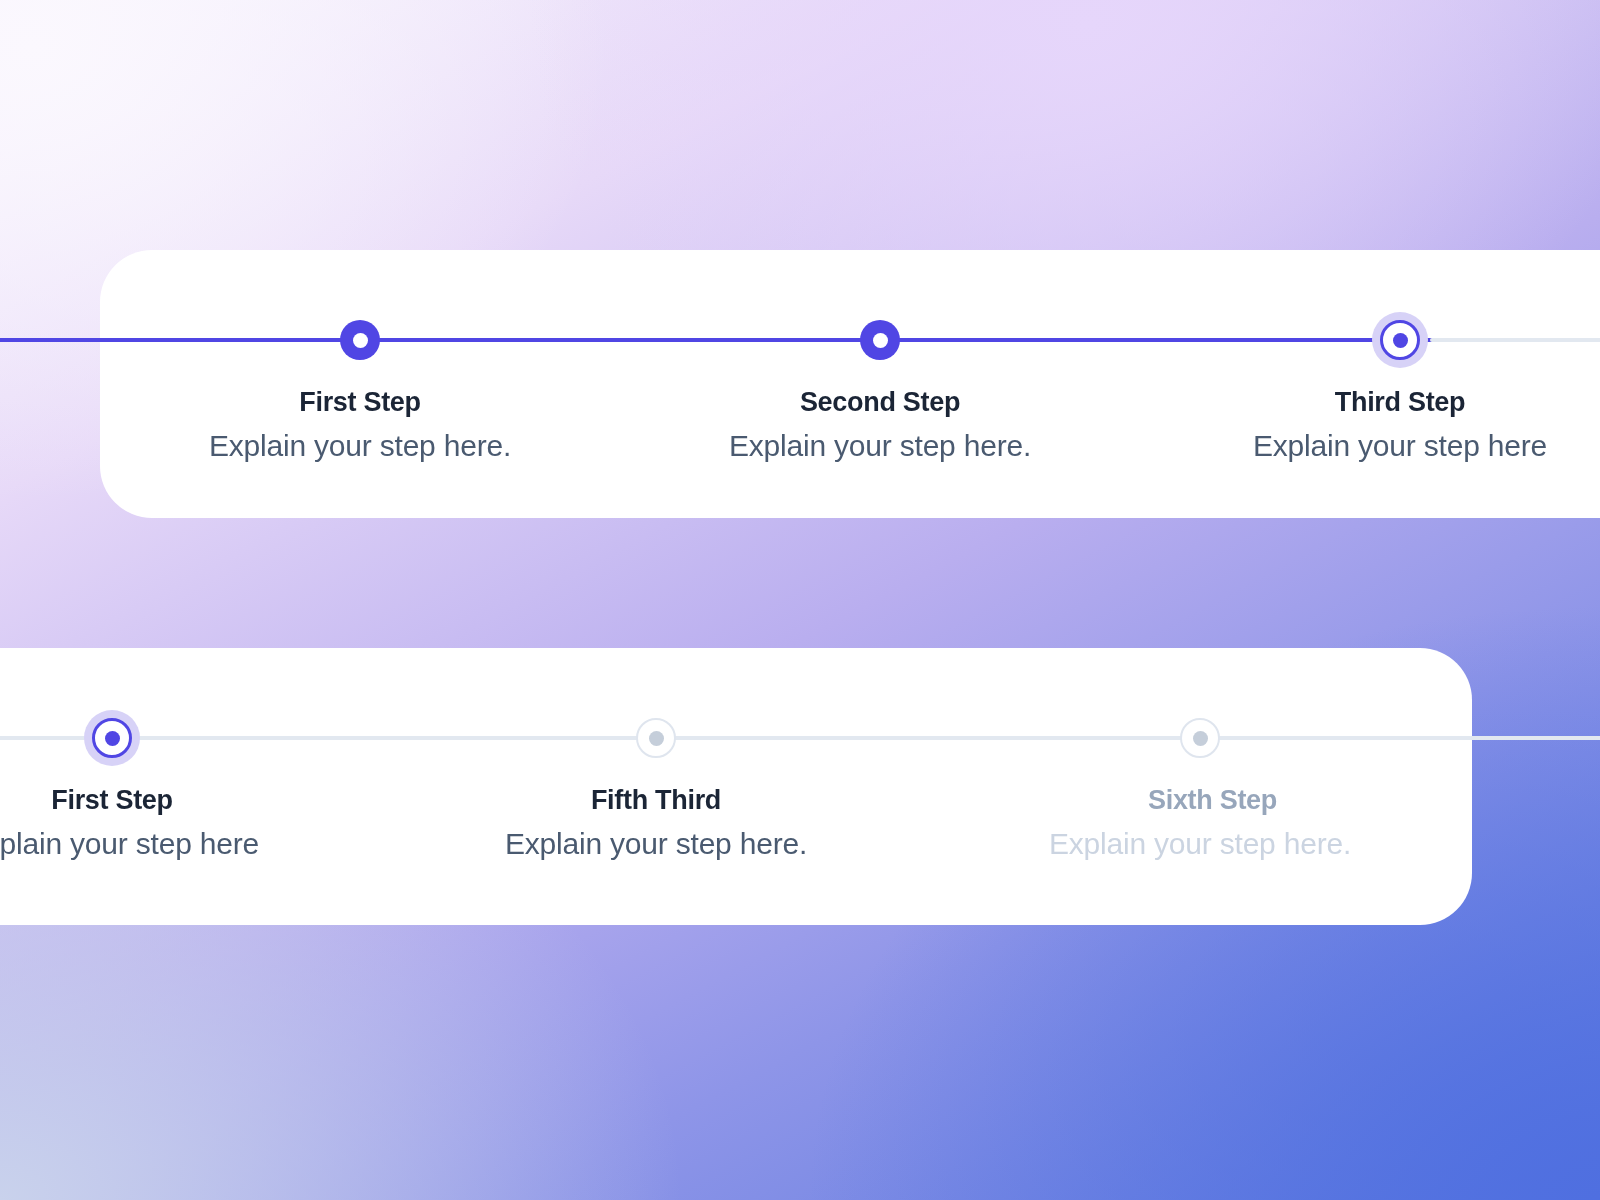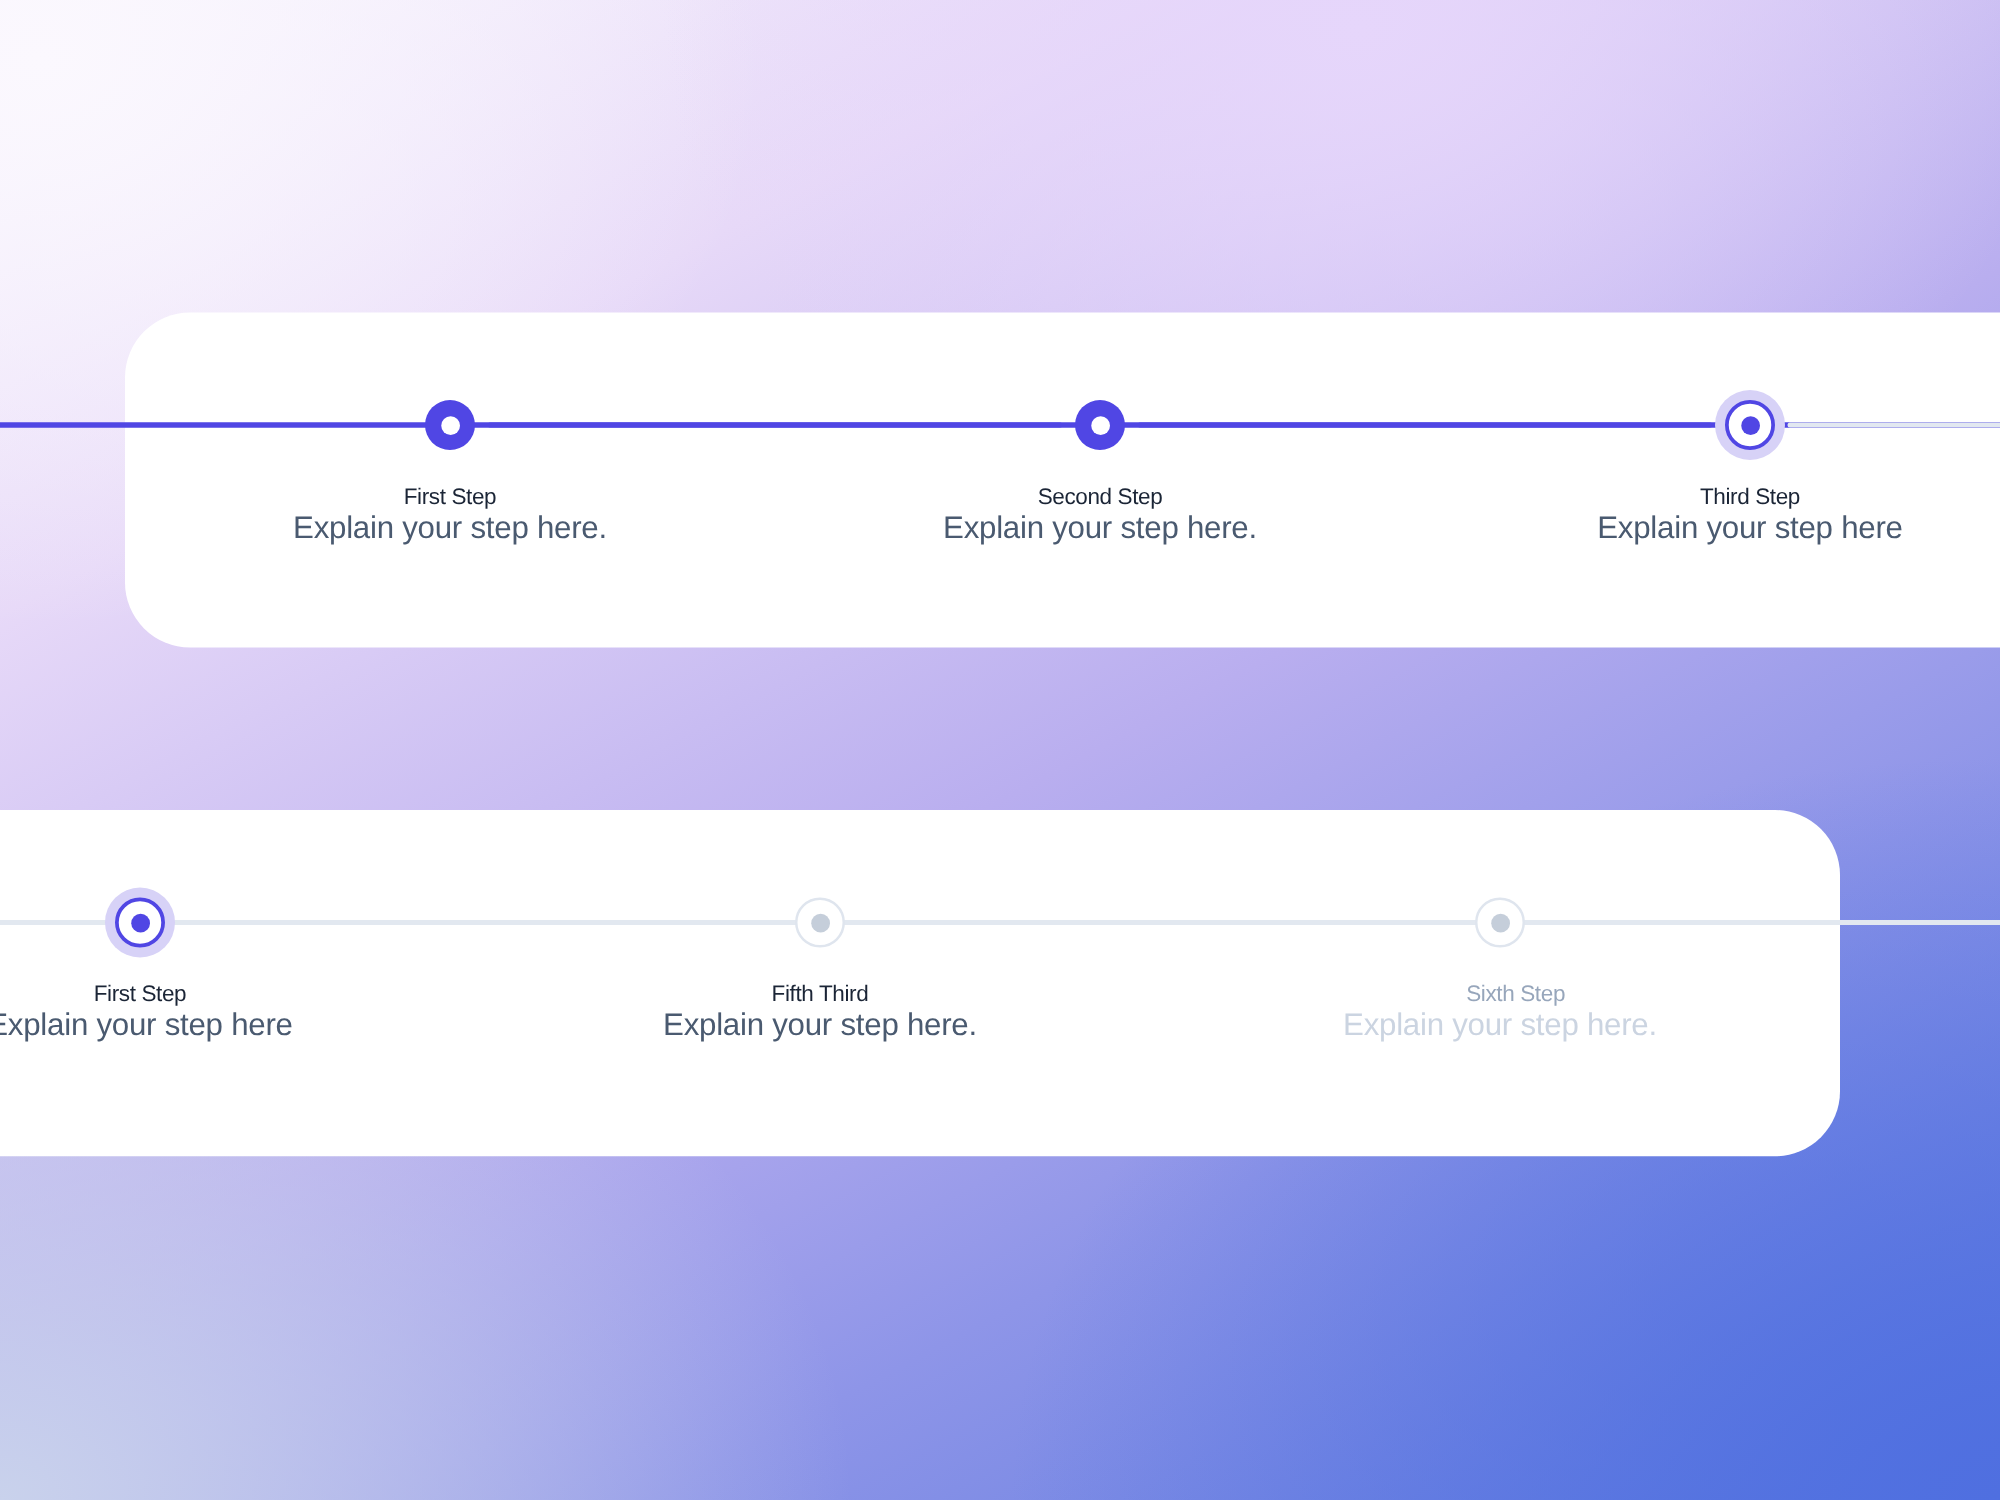--- a/index.html
+++ b/index.html
@@ -128,30 +128,31 @@
   }
   .marker.todo .dot {
     width:15px; height:15px;
     border-radius:50%;
     background:#c5ceda;
   }
 
   
   .title {
     margin-top:19px;
-    font-size:18px;
-    font-weight:normal;
+    font-size:27px;
+    font-weight:bold;
     letter-spacing:-0.3px;
     color:#1b2536;
     white-space:nowrap;
   }
   .title.muted { color:#97a6bb;margin-left:25px; }
 
   .desc {
-    font-size:25px;
+    margin-top:11px;
+    font-size:30px;
     font-weight:normal;
     letter-spacing:-0.2px;
     color:#4a5a70;
     white-space:nowrap;
   }
   .desc.muted { color:#cbd4e1; }
 </style>
 </head>
 <body>
 

